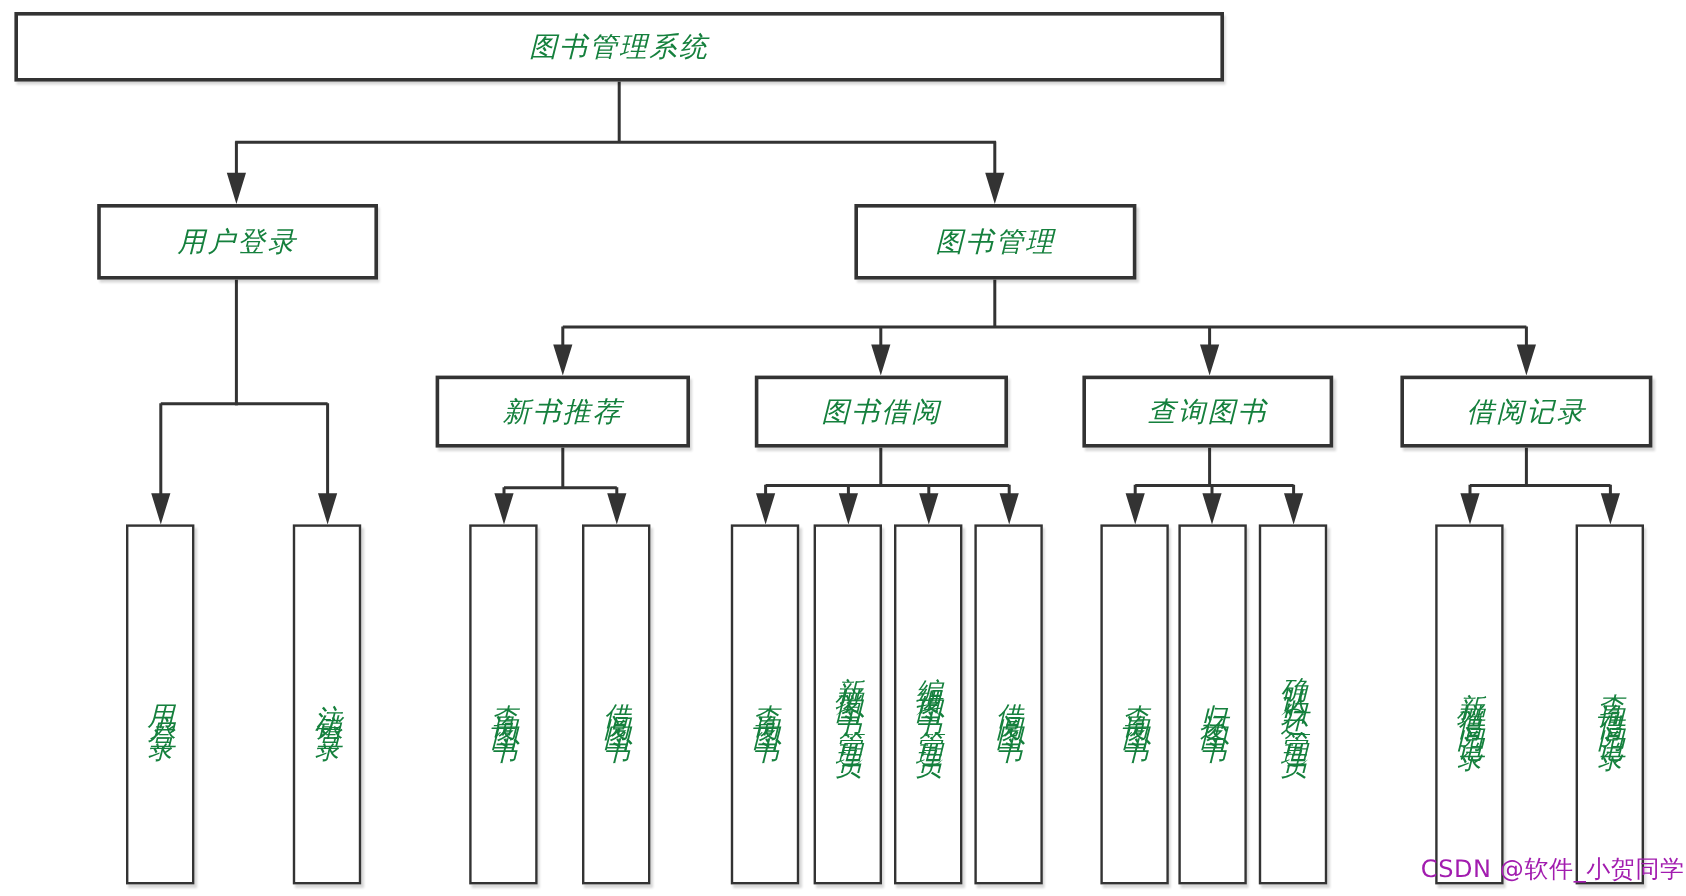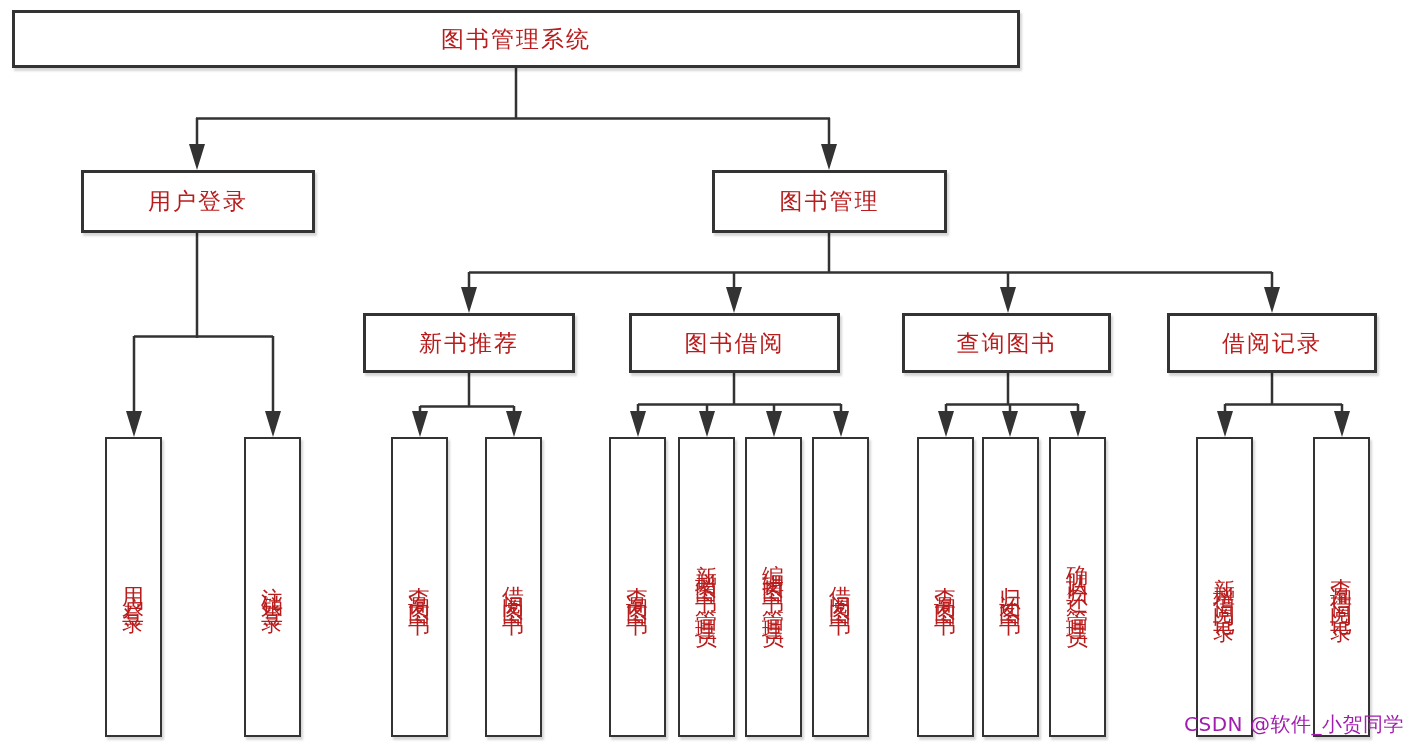--- a/index.html
+++ b/index.html
@@ -15,23 +15,24 @@
     position: absolute;
     left: 0; top: 0;
     width: 1405px; height: 747px;
     z-index: 1;
   }
   .box {
     position: absolute;
     box-sizing: border-box;
     background: #ffffff;
     border: 3px solid #333333;
-    color: #b91c1c;
+    color: #15803d;
     z-index: 2;
     box-shadow: 2px 3px 2px rgba(0,0,0,0.16);
+    font-style: italic;
   }
   .hbox {
     display: flex;
     align-items: center;
     justify-content: center;
     font-size: 23px;
     letter-spacing: 2px;
   }
   .root  { left: 12px;  top: 10px;  width: 1008px; height: 58px; }
   .l1-0  { left: 81px;  top: 170px; width: 234px;  height: 63px; }

